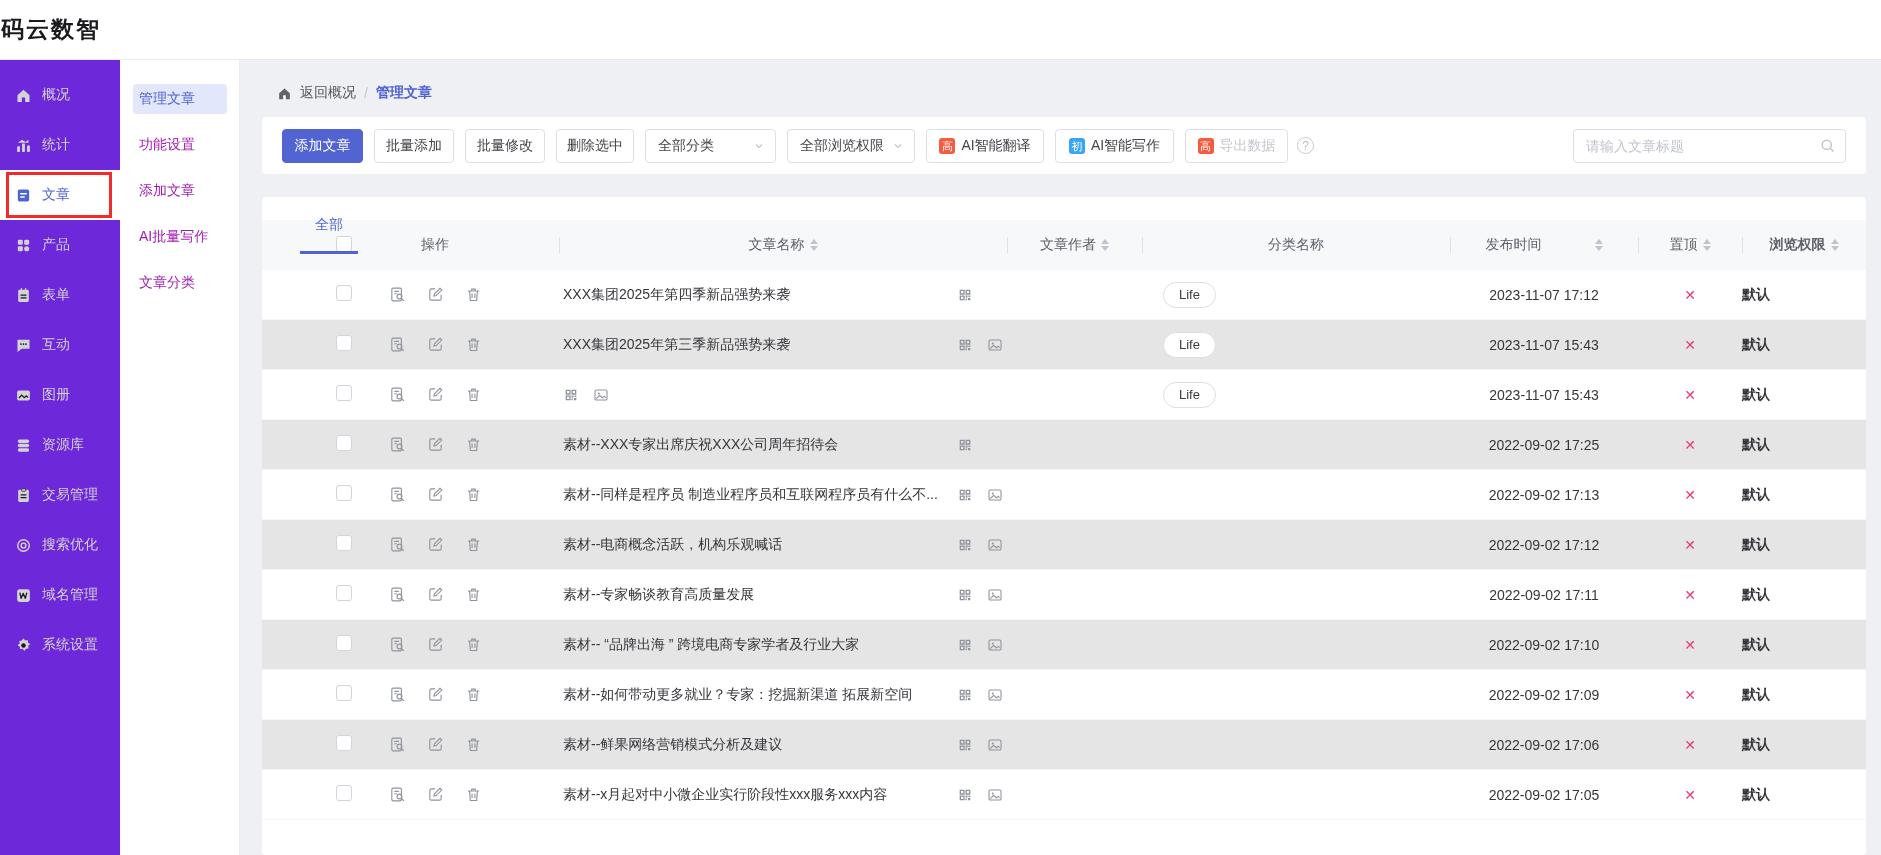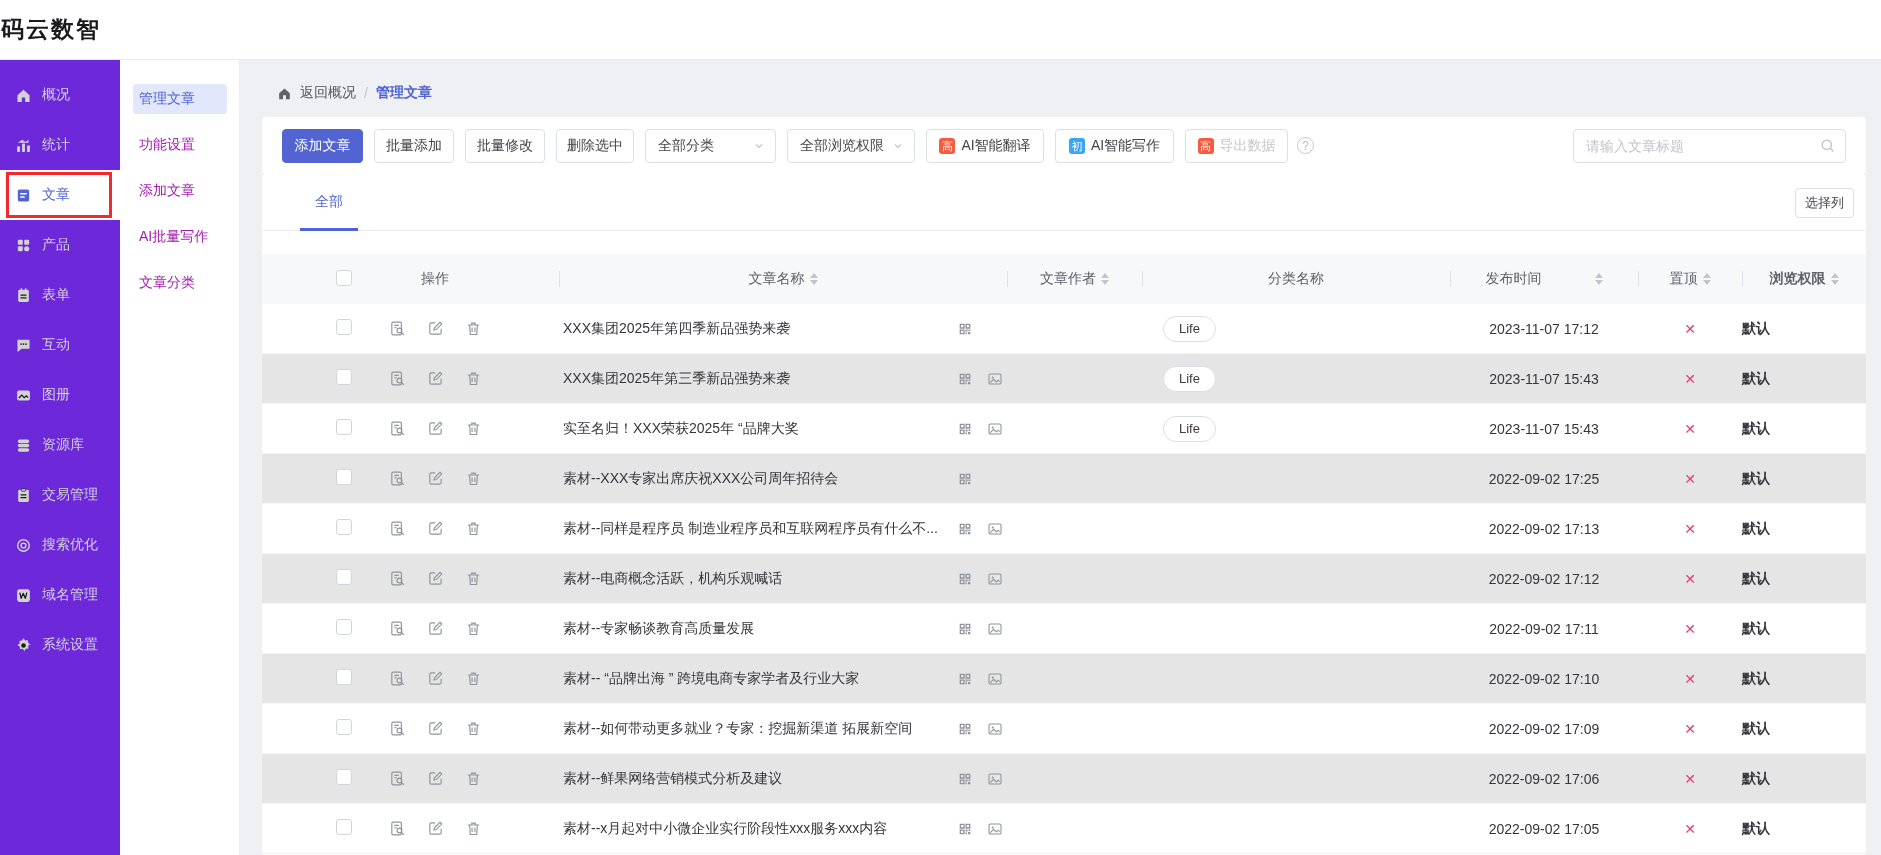--- a/index.html
+++ b/index.html
@@ -54,21 +54,21 @@
   .btn-disabled { color:#c3c7cd; cursor:default; }
   .help-circle { width:17px; height:17px; border-radius:50%; border:1px solid #c7cad0; color:#b9bdc4;
     font-size:12px; display:flex; align-items:center; justify-content:center; margin-left:9px; flex:none; cursor:pointer; }
   .search-box { margin-left:auto; position:relative; width:273px; height:34px; flex:none; }
   .search-box input { width:100%; height:100%; border:1px solid #dcdfe6; border-radius:4px;
     padding:0 34px 0 12px; font-size:14px; color:#333; outline:none; font-family:inherit; background:#fff; }
   .search-box input::placeholder { color:#c0c4cc; }
   .search-box .sicon { position:absolute; right:10px; top:8px; width:17px; height:17px; cursor:pointer; }
 
   
-  .table-card { margin-top:0; flex:1; overflow:hidden; display:flex; flex-direction:column; }
+  .table-card { margin-top:23px; flex:1; overflow:hidden; display:flex; flex-direction:row; }
   .tabbar { height:57px; flex:none; border-bottom:1px solid #e8eaee; position:relative; }
   .tab { position:absolute; left:38px; top:0; height:57px; min-width:58px; padding:2px 0 0 0;
     display:flex; align-items:center; justify-content:center; color:#4f63d2; font-size:14px;
     border-bottom:3px solid #4f63d2; cursor:pointer; }
   .col-select { position:absolute; right:12px; top:14px; width:59px; height:30px; font-size:13px; margin:0; }
 
   .table { margin-top:23px; }
   .thead { display:flex; height:50px; align-items:center; background:#f7f8fa; font-size:14px; color:#5d6068; }
   .trow { display:flex; height:50px; align-items:center; font-size:14px; color:#35353b; border-bottom:1px solid #f4f5f8; }
   .trow.alt { background:#e5e5e5; }
@@ -414,21 +414,20 @@
                   </svg></span>
                 <span class="op-icon"><svg viewBox="0 0 24 24" fill="none" stroke="currentColor" stroke-width="1.6">
                     <path d="M20 12.5V18a2 2 0 0 1-2 2H6a2 2 0 0 1-2-2V6a2 2 0 0 1 2-2h5.5"></path>
                     <path d="M18.3 3.2l2.5 2.5L13 13.5l-3.2.7.7-3.2z"></path>
                   </svg></span>
                 <span class="op-icon"><svg viewBox="0 0 24 24" fill="none" stroke="currentColor" stroke-width="1.6">
                     <path d="M4 7h16M9.5 7V4.5h5V7M6.5 7l1 13.5h9l1-13.5M10 10.5v6.5M14 10.5v6.5"></path>
                   </svg></span>
               </div>
               <div class="c-title">
-                <span class="t-text">实至名归！XXX荣获2025年 “品牌大奖</span>
                 <span class="t-icons">
                   <span class="row-mini"><svg viewBox="0 0 24 24" fill="currentColor">
                       <path d="M4 4h7.5v7.5H4zM6 6v3.5h3.5V6zM12.8 4h7.2v7.5h-7.2zM14.8 6v3.5h3.2V6zM4 12.8h7.5V20H4zM6 14.8v3.2h3.5v-3.2zM12.8 12.8h3v3h-3zM17.2 12.8H20v2.2h-2.8zM12.8 17.2h2.2V20h-2.2zM16.5 16.5H20V20h-3.5z"></path>
                     </svg></span>
                   <span class="row-mini"><svg viewBox="0 0 24 24" fill="none" stroke="currentColor" stroke-width="1.6">
                       <rect x="3" y="4.5" width="18" height="15" rx="2"></rect>
                       <circle cx="8.6" cy="9.6" r="1.5" fill="currentColor" stroke="none"></circle>
                       <path d="M5 17.5l5-5 4 4 2.8-2.8 2.2 2.2"></path>
                     </svg></span>
                 </span>

